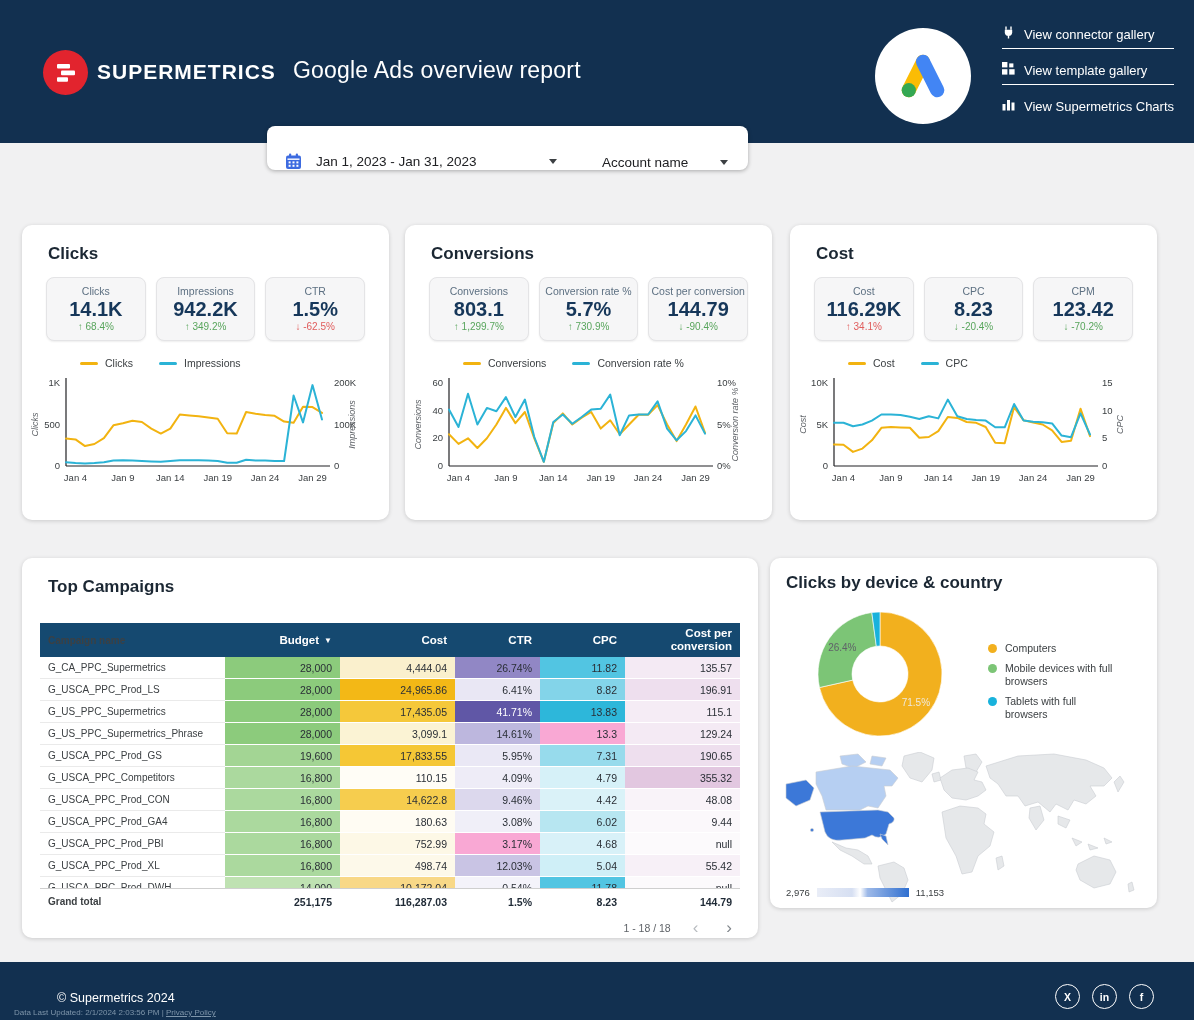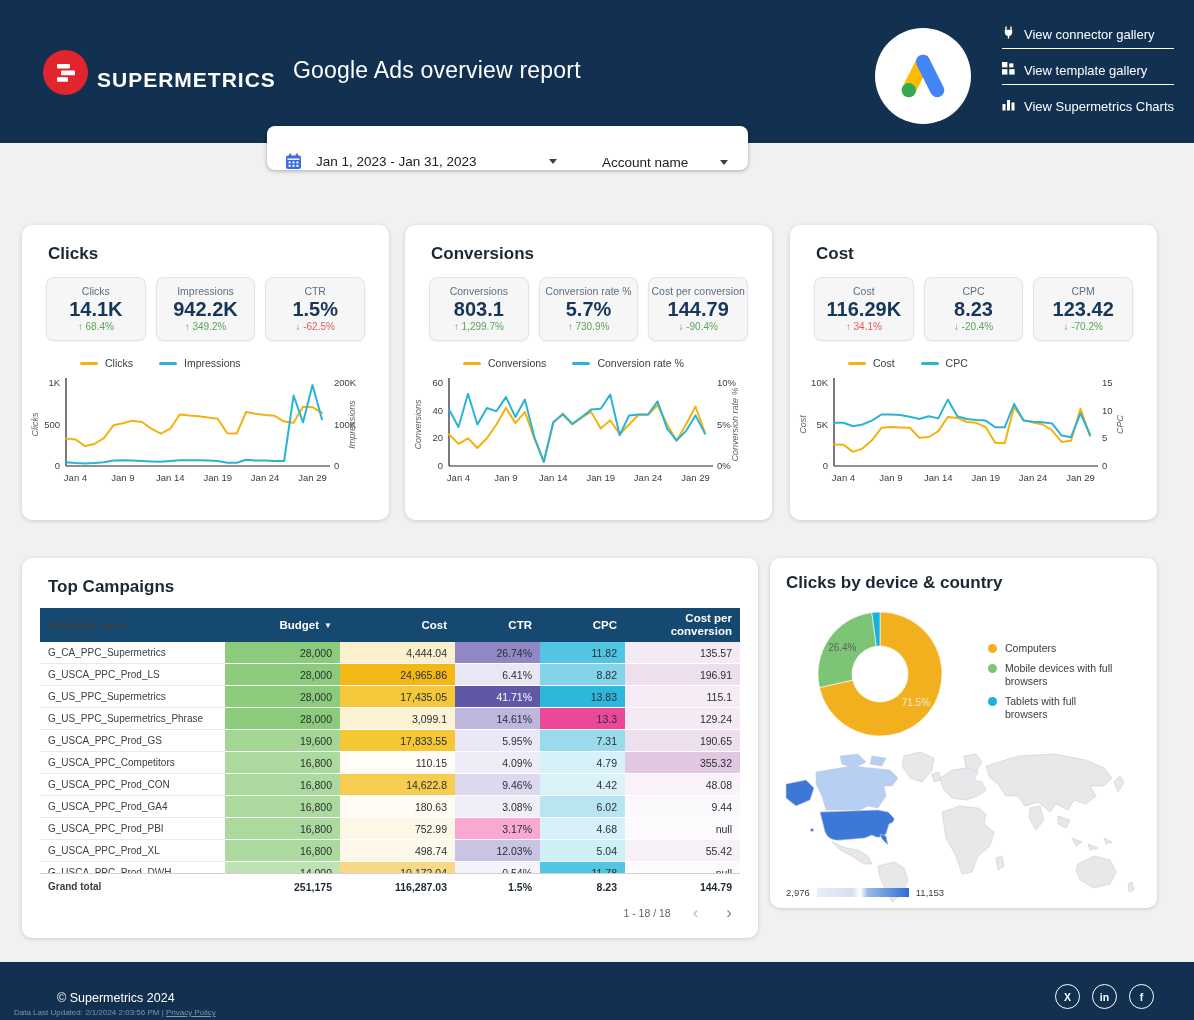--- a/index.html
+++ b/index.html
@@ -1,21 +1,21 @@
 <!DOCTYPE html>
 <html><head>
 <meta charset="utf-8">
 <style>
   html,body{margin:0;padding:0;background:#f1f1f1;font-family:"Liberation Sans",sans-serif;}
   #page{position:relative;width:1194px;height:1020px;background:#f1f1f2;overflow:hidden;}
 
   
   .top{position:absolute;left:0;top:0;width:100%;height:143px;background:#123050;}
   .logo-circle{position:absolute;left:43px;top:50px;width:45px;height:45px;border-radius:50%;background:#e2242e;display:flex;align-items:center;justify-content:center;}
-  .brand{position:absolute;left:97px;top:68px;color:#fff;font-size:21px;font-weight:700;letter-spacing:1px;}
+  .brand{position:absolute;left:97px;top:60px;color:#fff;font-size:21px;font-weight:700;letter-spacing:1px;}
   .page-title{position:absolute;left:293px;top:57px;color:#fff;font-size:23px;font-weight:400;letter-spacing:.2px;}
   .ads-circle{position:absolute;left:875px;top:28px;width:96px;height:96px;border-radius:50%;background:#fff;display:flex;align-items:center;justify-content:center;}
   .hlinks{position:absolute;left:1002px;top:26px;display:flex;flex-direction:column;gap:13px;}
   .hlink{display:flex;align-items:center;gap:9px;color:#fff;font-size:13px;padding-bottom:6px;cursor:pointer;white-space:nowrap;}
   .hlink.u{border-bottom:1px solid #fff;}
   .hlink svg{flex:0 0 auto;}
 
   
   .filterbar{position:absolute;left:267px;top:126px;width:481px;height:44px;background:#fff;border-radius:8px;box-shadow:0 1px 4px rgba(0,0,0,.3);display:flex;align-items:flex-end;}
   .fsec{display:flex;align-items:center;font-size:13.5px;color:#202124;}
@@ -35,21 +35,21 @@
   .stat-value{font-size:20px;font-weight:600;color:#16375a;margin-top:1px;}
   .stat-delta{font-size:10px;margin-top:0;}
   .tone-good{color:#58a55c;} .tone-bad{color:#e05c5c;}
   .chart-legend{display:flex;gap:26px;margin:16px 0 0 58px;font-size:10.5px;color:#3c4043;align-items:center;}
   .lg-item{display:flex;align-items:center;gap:7px;}
   .lg-swatch{width:18px;height:3px;border-radius:2px;}
   .linechart{display:block;margin-left:6px;}
 
   
   .table-card{left:22px;top:558px;width:736px;height:380px;}
-  .tbl{margin:11px 18px 0;width:700px;font-size:10.5px;color:#2a2f36;}
+  .tbl{margin:26px 18px 0;width:700px;font-size:10.5px;color:#2a2f36;}
   .trow{display:flex;}
   .thead{background:#154970;color:#fff;font-weight:700;font-size:11.5px;min-height:34px;align-items:center;line-height:13px;}
   .tbody{height:231px;overflow:hidden;}
   .tbody .trow{height:22px;align-items:center;}
   .cell{box-sizing:border-box;display:flex;align-items:center;height:100%;}
   .c0{flex:0 0 185px;padding-left:8px;text-align:left;color:#3c4043;font-size:10px;}
   .c1{flex:0 0 115px;} .c2{flex:0 0 115px;} .c3{flex:0 0 85px;} .c4{flex:0 0 85px;} .c5{flex:0 0 115px;}
   .num{justify-content:flex-end;padding-right:8px;text-align:right;}
   .tbody .c0{border-bottom:1px solid #eaeaea;}
   .tbody .num{border-bottom:1px solid #fff;}
@@ -345,21 +345,21 @@
             <div class="cell c2 num" style="background: rgb(245, 200, 58);">17,435.05</div>
             <div class="cell c3 num" style="background: rgb(96, 87, 166); color: rgb(255, 255, 255);">41.71%</div>
             <div class="cell c4 num" style="background: rgb(45, 183, 218);">13.83</div>
             <div class="cell c5 num" style="background: rgb(245, 236, 245);">115.1</div>
           </div>
           <div class="trow">
             <div class="cell c0">G_US_PPC_Supermetrics_Phrase</div>
             <div class="cell c1 num" style="background: rgb(140, 203, 124);">28,000</div>
             <div class="cell c2 num" style="background: rgb(251, 243, 212);">3,099.1</div>
             <div class="cell c3 num" style="background: rgb(189, 183, 222);">14.61%</div>
-            <div class="cell c4 num" style="background: #ec4899;">13.3</div>
+            <div class="cell c4 num" style="background: #f9a8d4;">13.3</div>
             <div class="cell c5 num" style="background: rgb(244, 234, 244);">129.24</div>
           </div>
           <div class="trow">
             <div class="cell c0">G_USCA_PPC_Prod_GS</div>
             <div class="cell c1 num" style="background: rgb(163, 213, 148);">19,600</div>
             <div class="cell c2 num" style="background: rgb(245, 199, 53);">17,833.55</div>
             <div class="cell c3 num" style="background: rgb(234, 232, 245);">5.95%</div>
             <div class="cell c4 num" style="background: rgb(151, 219, 236);">7.31</div>
             <div class="cell c5 num" style="background: rgb(238, 223, 238);">190.65</div>
           </div>

